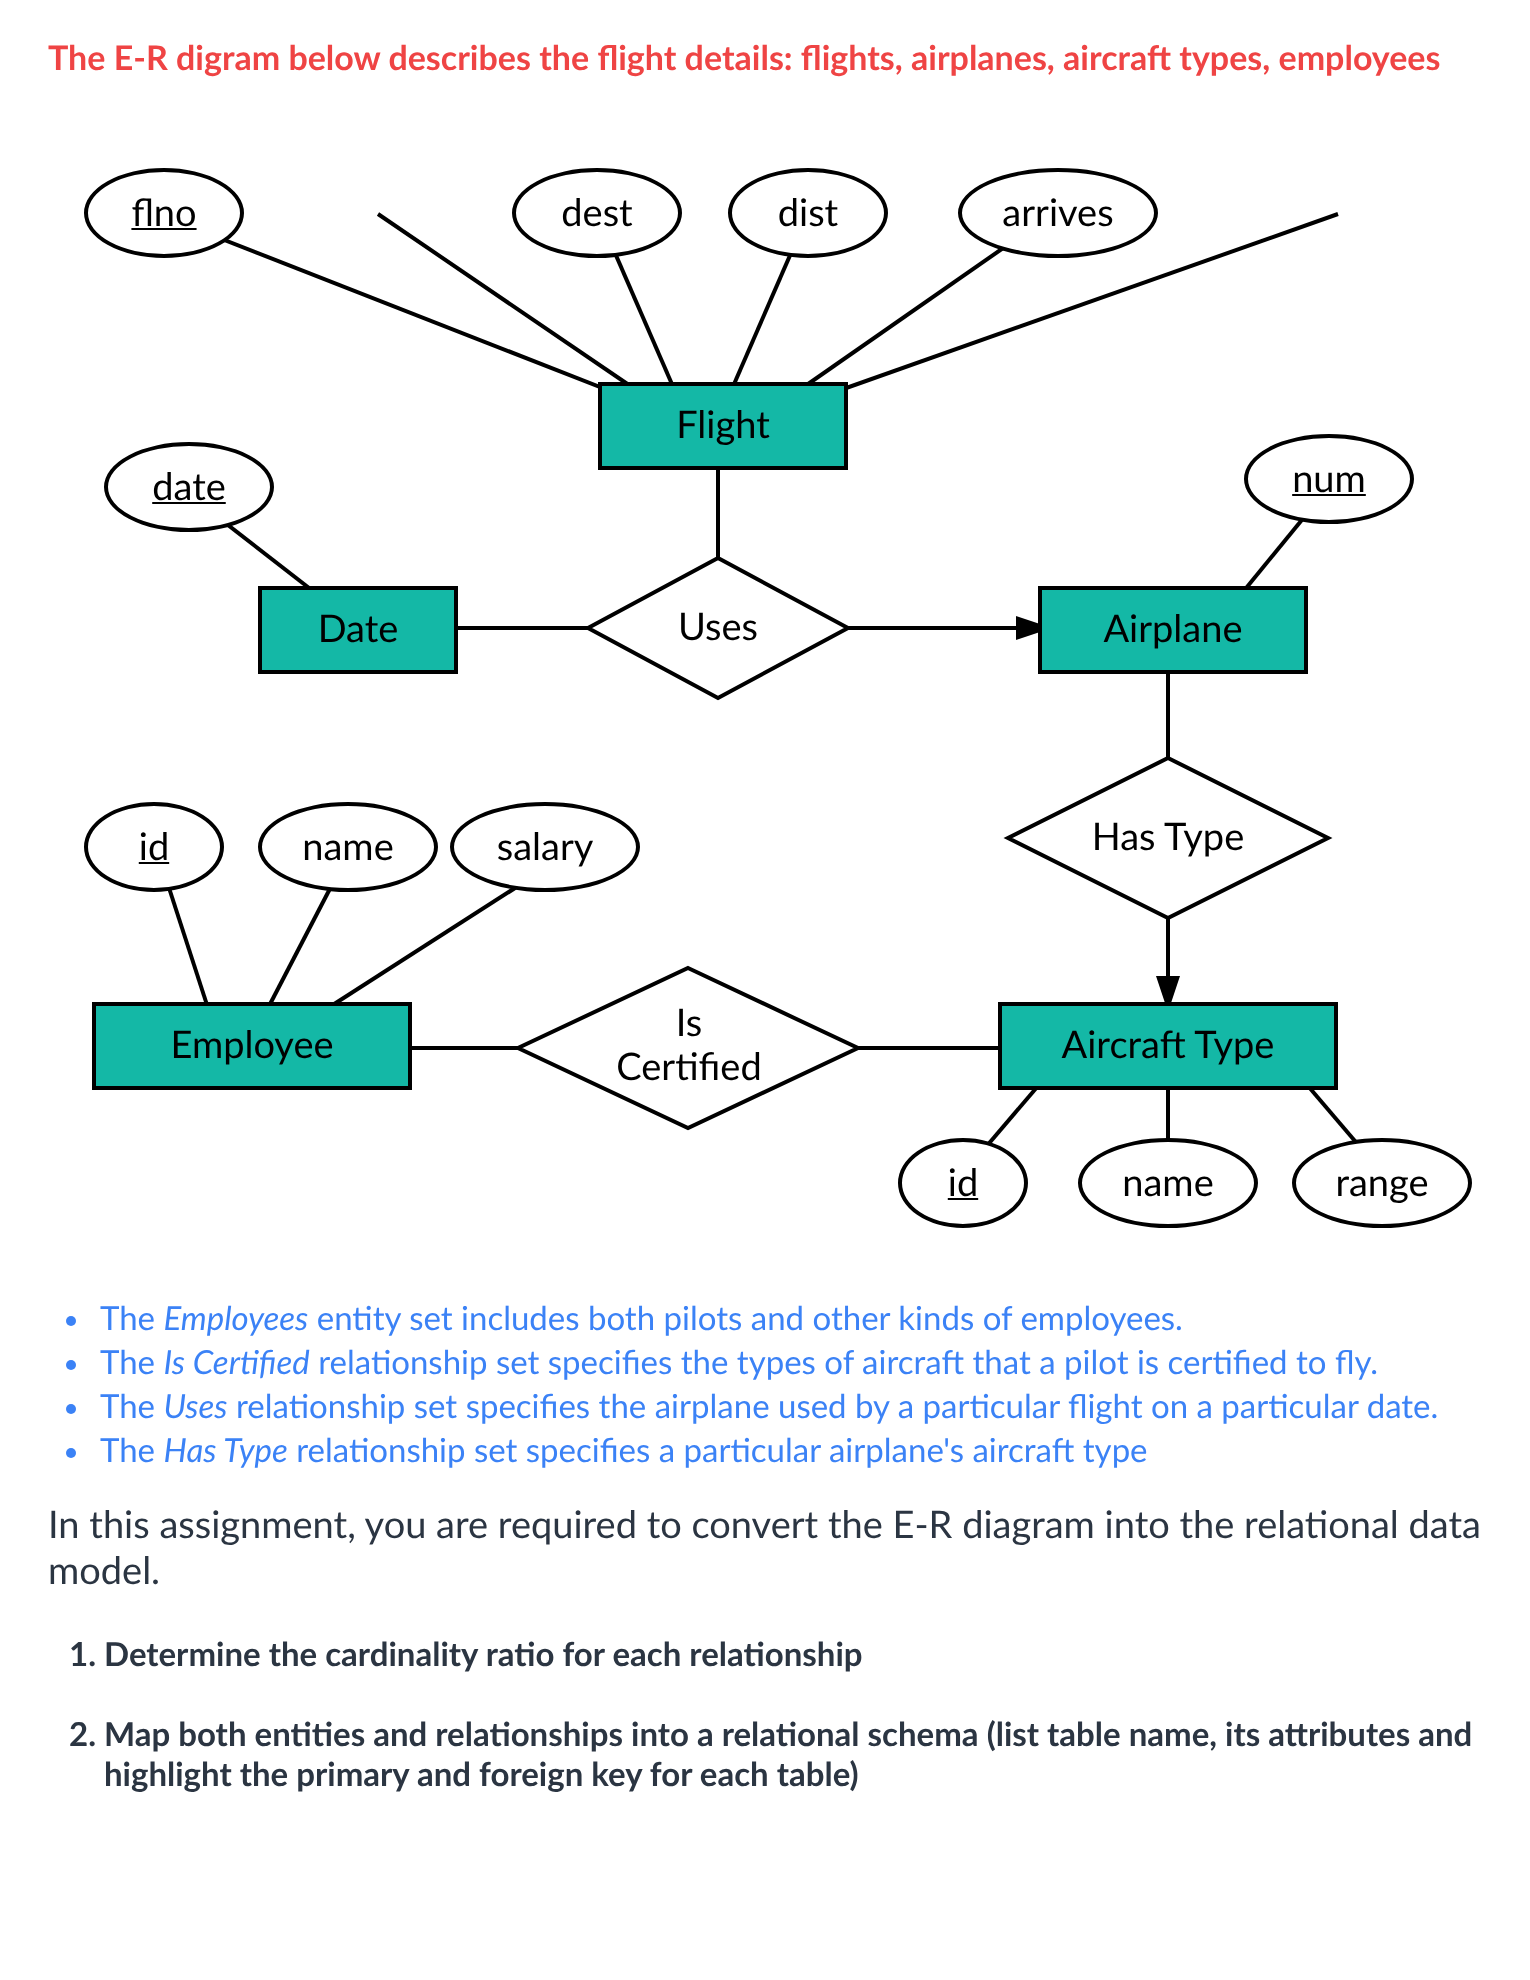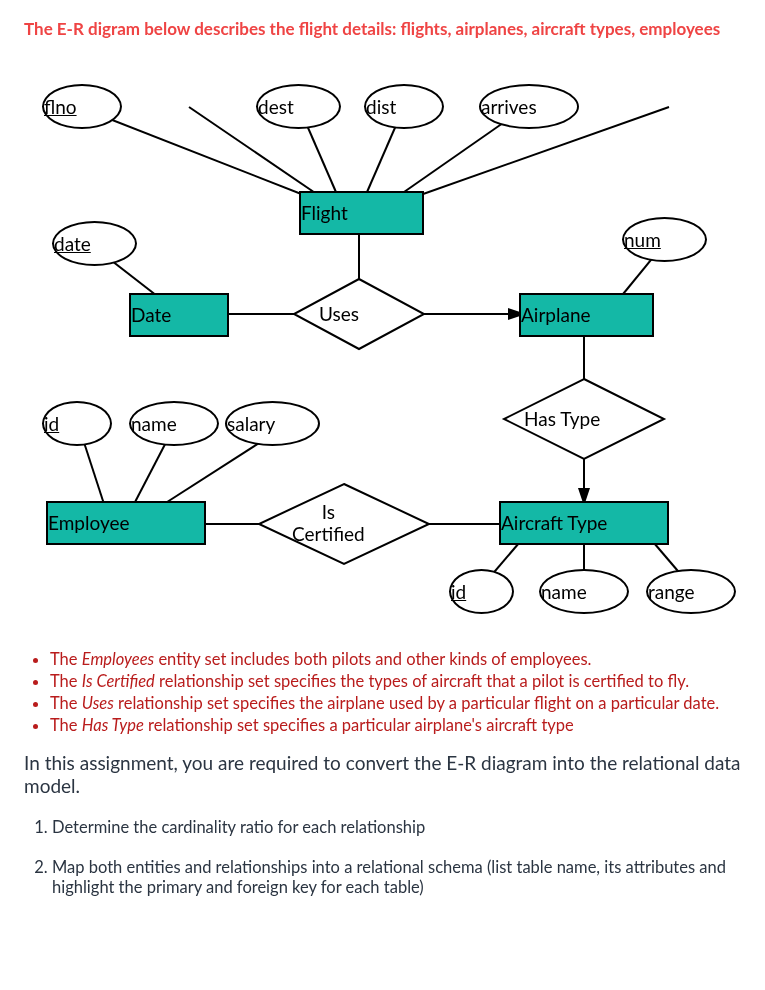--- a/index.html
+++ b/index.html
@@ -20,42 +20,42 @@
   .diagram-area {
     position: relative;
     width: 720px;
     height: 560px;
   }
   svg { position:absolute; top:0; left:0; }
   .node {
     position: absolute;
     display: flex;
     align-items: center;
-    justify-content: flex-start;
+    justify-content: center;
     text-align: center;
     line-height: 1.15;
     font-size: 19px;
     color: #000;
     box-sizing: border-box;
   }
   .ellipse {
     border: 2px solid #000;
     border-radius: 50%;
     background: #fff;
   }
   .rect {
     border: 2px solid #000;
     background: #14b8a6;
   }
   .underline { text-decoration: underline; }
-  .bullets { margin: 40px 0 16px 0; padding-left: 26px; font-size: 16.5px; color:#b91c1c;}
+  .bullets { margin: 40px 0 16px 0; padding-left: 26px; font-size: 16.5px; color:#3b82f6;}
   .bullets li { margin: 2px 0; }
   .para { margin: 0 0 16px 0; font-size:19px; }
   .ordered { padding-left: 28px; font-size:16.5px; }
-  .ordered li { margin: 20px 0; }
+  .ordered li { margin: 20px 0; font-weight: bold; }
   em { font-style: italic; }
 </style>
 </head>
 <body>
 
 <div class="title">The E-R digram below describes the flight details: flights, airplanes, aircraft types, employees</div>
 
 <div class="diagram-area">
 
 <svg width="720" height="560">

